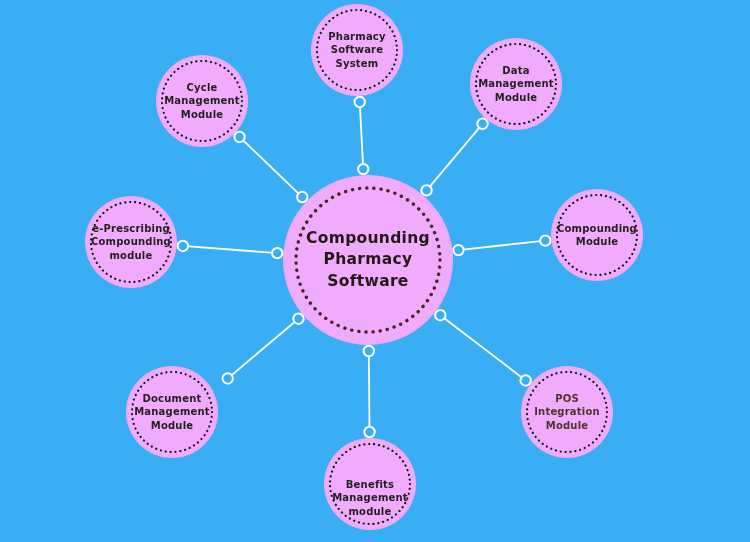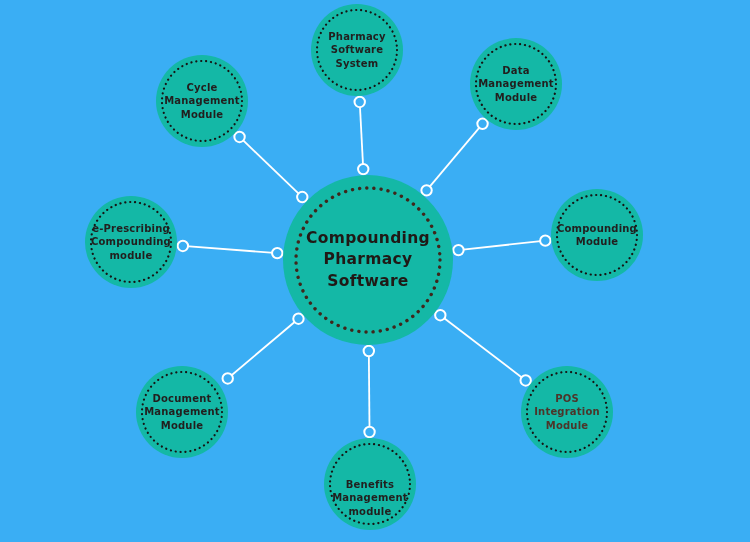--- a/index.html
+++ b/index.html
@@ -13,21 +13,21 @@
     width: 750px; height: 542px;
     overflow: hidden;
   }
   #wires {
     position: absolute; inset: 0;
     width: 750px; height: 542px;
     display: block;
   }
   .node {
     position: absolute;
-    background: #14b8a6;
+    background: #f0abfc;
     border-radius: 50%;
     display: flex;
     align-items: center;
     justify-content: center;
     text-align: center;
   }
   .sat { width: 92px; height: 92px; }
   .central { width: 170px; height: 170px; left: 283px; top: 175px; }
   .dotring {
     position: absolute; inset: 0;
@@ -122,21 +122,21 @@
 Module</span>
     </div>
     <div class="node sat" style="left: 324px; top: 438px;">
       <svg class="dotring" viewBox="0 0 92 92">
         <circle cx="46" cy="46" r="40" fill="none" stroke="#161413" stroke-width="2.2" stroke-dasharray="0.1 4.83" stroke-linecap="round"></circle>
       </svg>
       <span class="label" style="color: rgb(34, 31, 30); margin-top: 28px;">Benefits
 Management
 module</span>
     </div>
-    <div class="node sat" style="left: 136px; top: 366px; justify-content: center;">
+    <div class="node sat" style="left: 126px; top: 366px; justify-content: center;">
       <svg class="dotring" viewBox="0 0 92 92">
         <circle cx="46" cy="46" r="40" fill="none" stroke="#161413" stroke-width="2.2" stroke-dasharray="0.1 4.83" stroke-linecap="round"></circle>
       </svg>
       <span class="label" style="color: rgb(34, 31, 30);">Document
 Management
 Module</span>
     </div>
     <div class="node sat" style="left: 85px; top: 196px;">
       <svg class="dotring" viewBox="0 0 92 92">
         <circle cx="46" cy="46" r="40" fill="none" stroke="#161413" stroke-width="2.2" stroke-dasharray="0.1 4.83" stroke-linecap="round"></circle>

